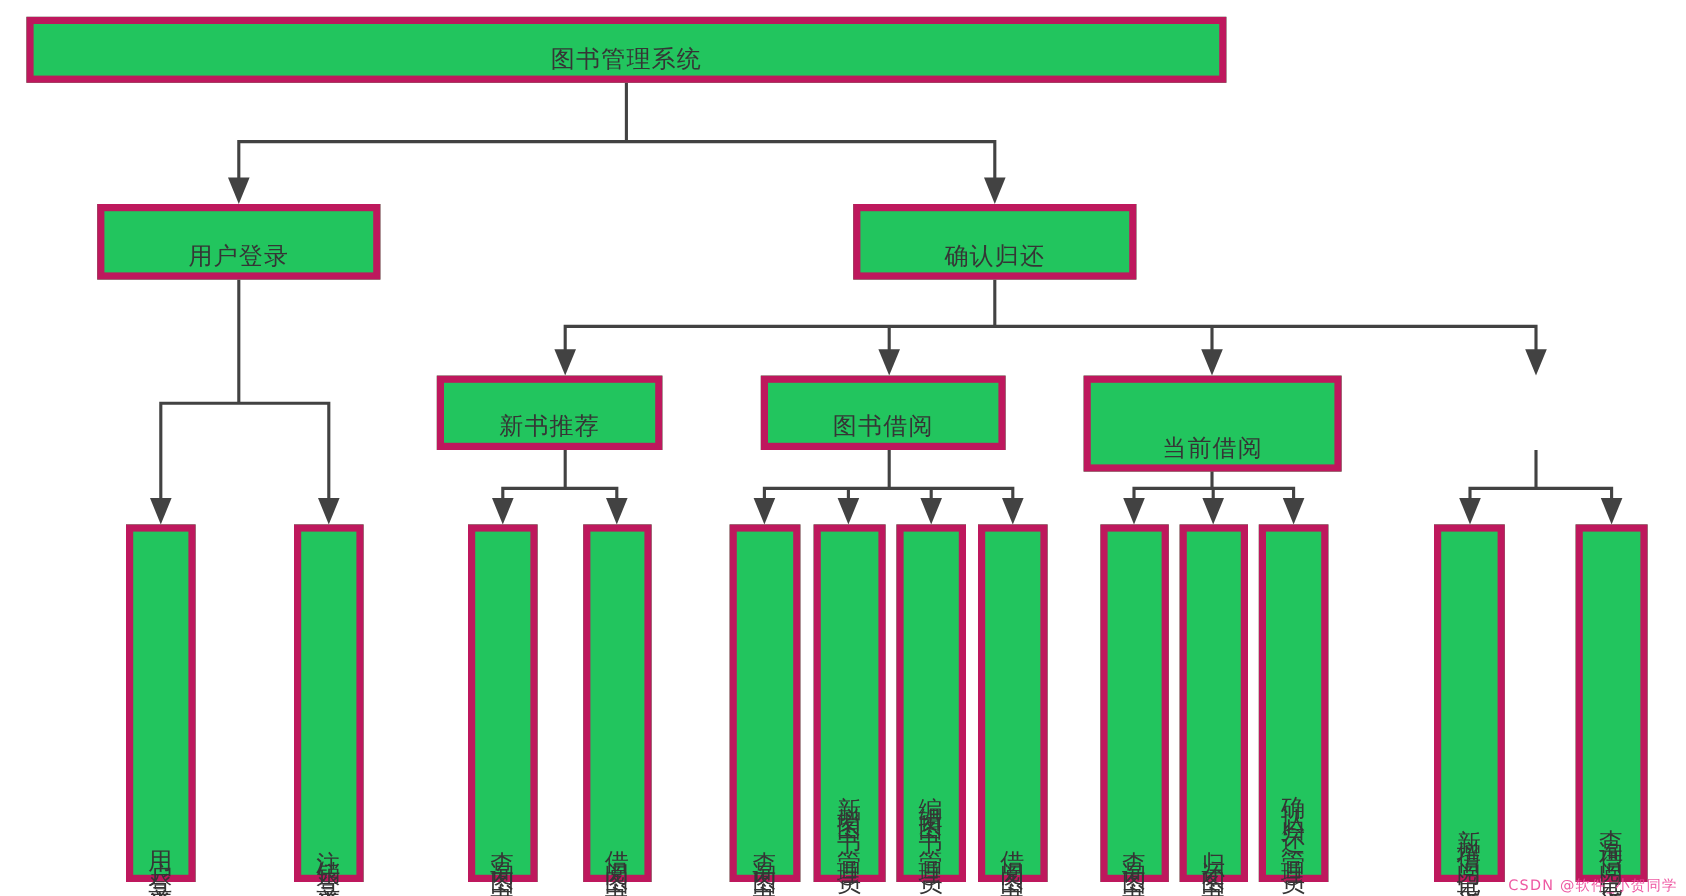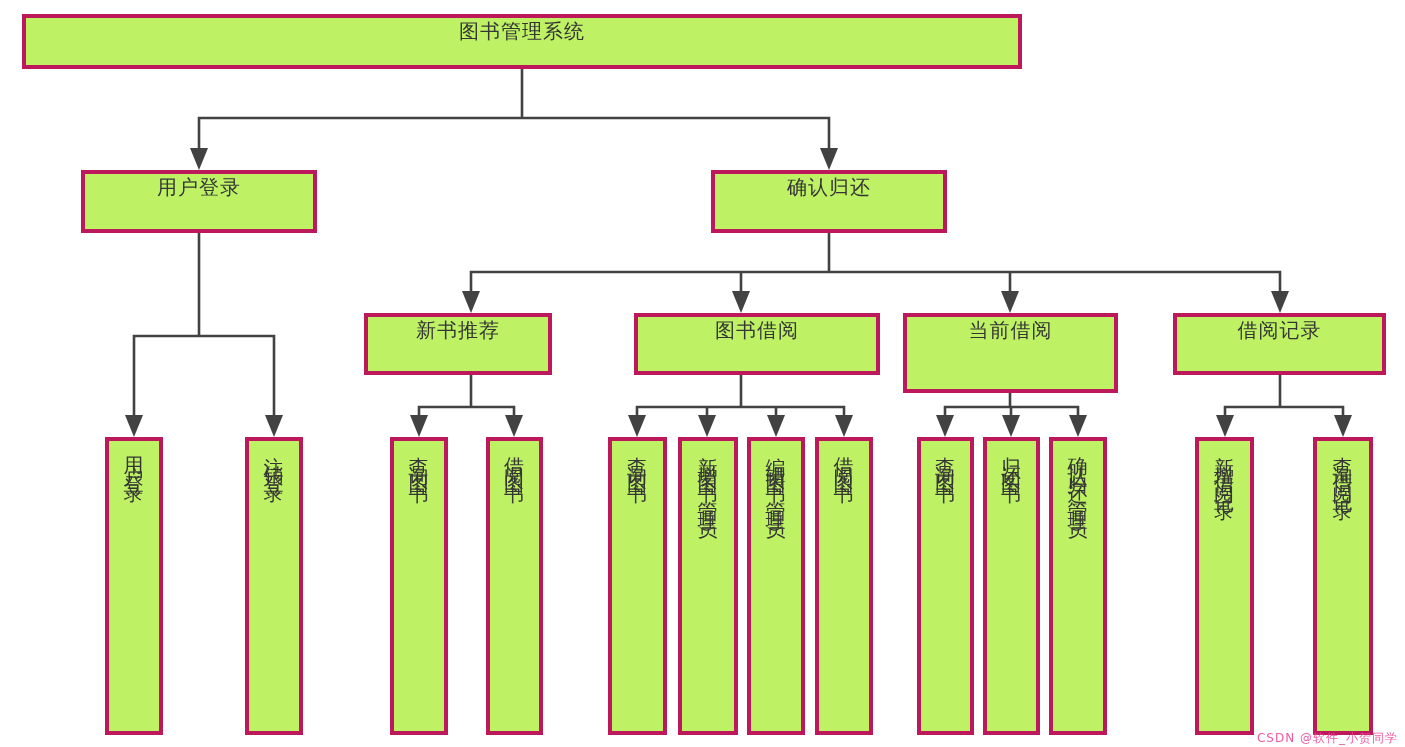--- a/index.html
+++ b/index.html
@@ -19,24 +19,24 @@
     position: absolute;
     left: 0;
     top: 0;
     width: 1405px;
     height: 747px;
     pointer-events: none;
   }
   .node {
     position: absolute;
     box-sizing: border-box;
-    border: 4px solid #be185d;
-    background: #bef264;
+    border: 6px solid #be185d;
+    background: #22c55e;
     display: flex;
-    align-items: flex-start;
+    align-items: flex-end;
     justify-content: center;
     color: #353535;
   }
   .node .lbl {
     font-size: 20px;
     white-space: nowrap;
     letter-spacing: 1px;
   }
   .node.leaf .lbl {
     writing-mode: vertical-rl;
@@ -110,28 +110,25 @@
   <div class="node" style="left:81px;top:170px;width:236px;height:63px">
     <span class="lbl">用户登录</span>
   </div>
   <div class="node" style="left:711px;top:170px;width:236px;height:63px">
     <span class="lbl">确认归还</span>
   </div>
 
   <div class="node" style="left:364px;top:313px;width:188px;height:62px">
     <span class="lbl">新书推荐</span>
   </div>
-  <div class="node" style="left:634px;top:313px;width:246px;height:62px">
+  <div class="node" style="left:634px;top:313px;width:204px;height:62px">
     <span class="lbl">图书借阅</span>
   </div>
   <div class="node" style="left:903px;top:313px;width:215px;height:80px">
     <span class="lbl">当前借阅</span>
-  </div>
-  <div class="node" style="left:1173px;top:313px;width:213px;height:62px">
-    <span class="lbl">借阅记录</span>
   </div>
 
   <div class="node leaf" style="left:105px;top:437px;width:58px;height:298px">
     <span class="lbl">用户登录</span>
   </div>
   <div class="node leaf" style="left:245px;top:437px;width:58px;height:298px">
     <span class="lbl">注销登录</span>
   </div>
 
   <div class="node leaf" style="left:390px;top:437px;width:58px;height:298px">

